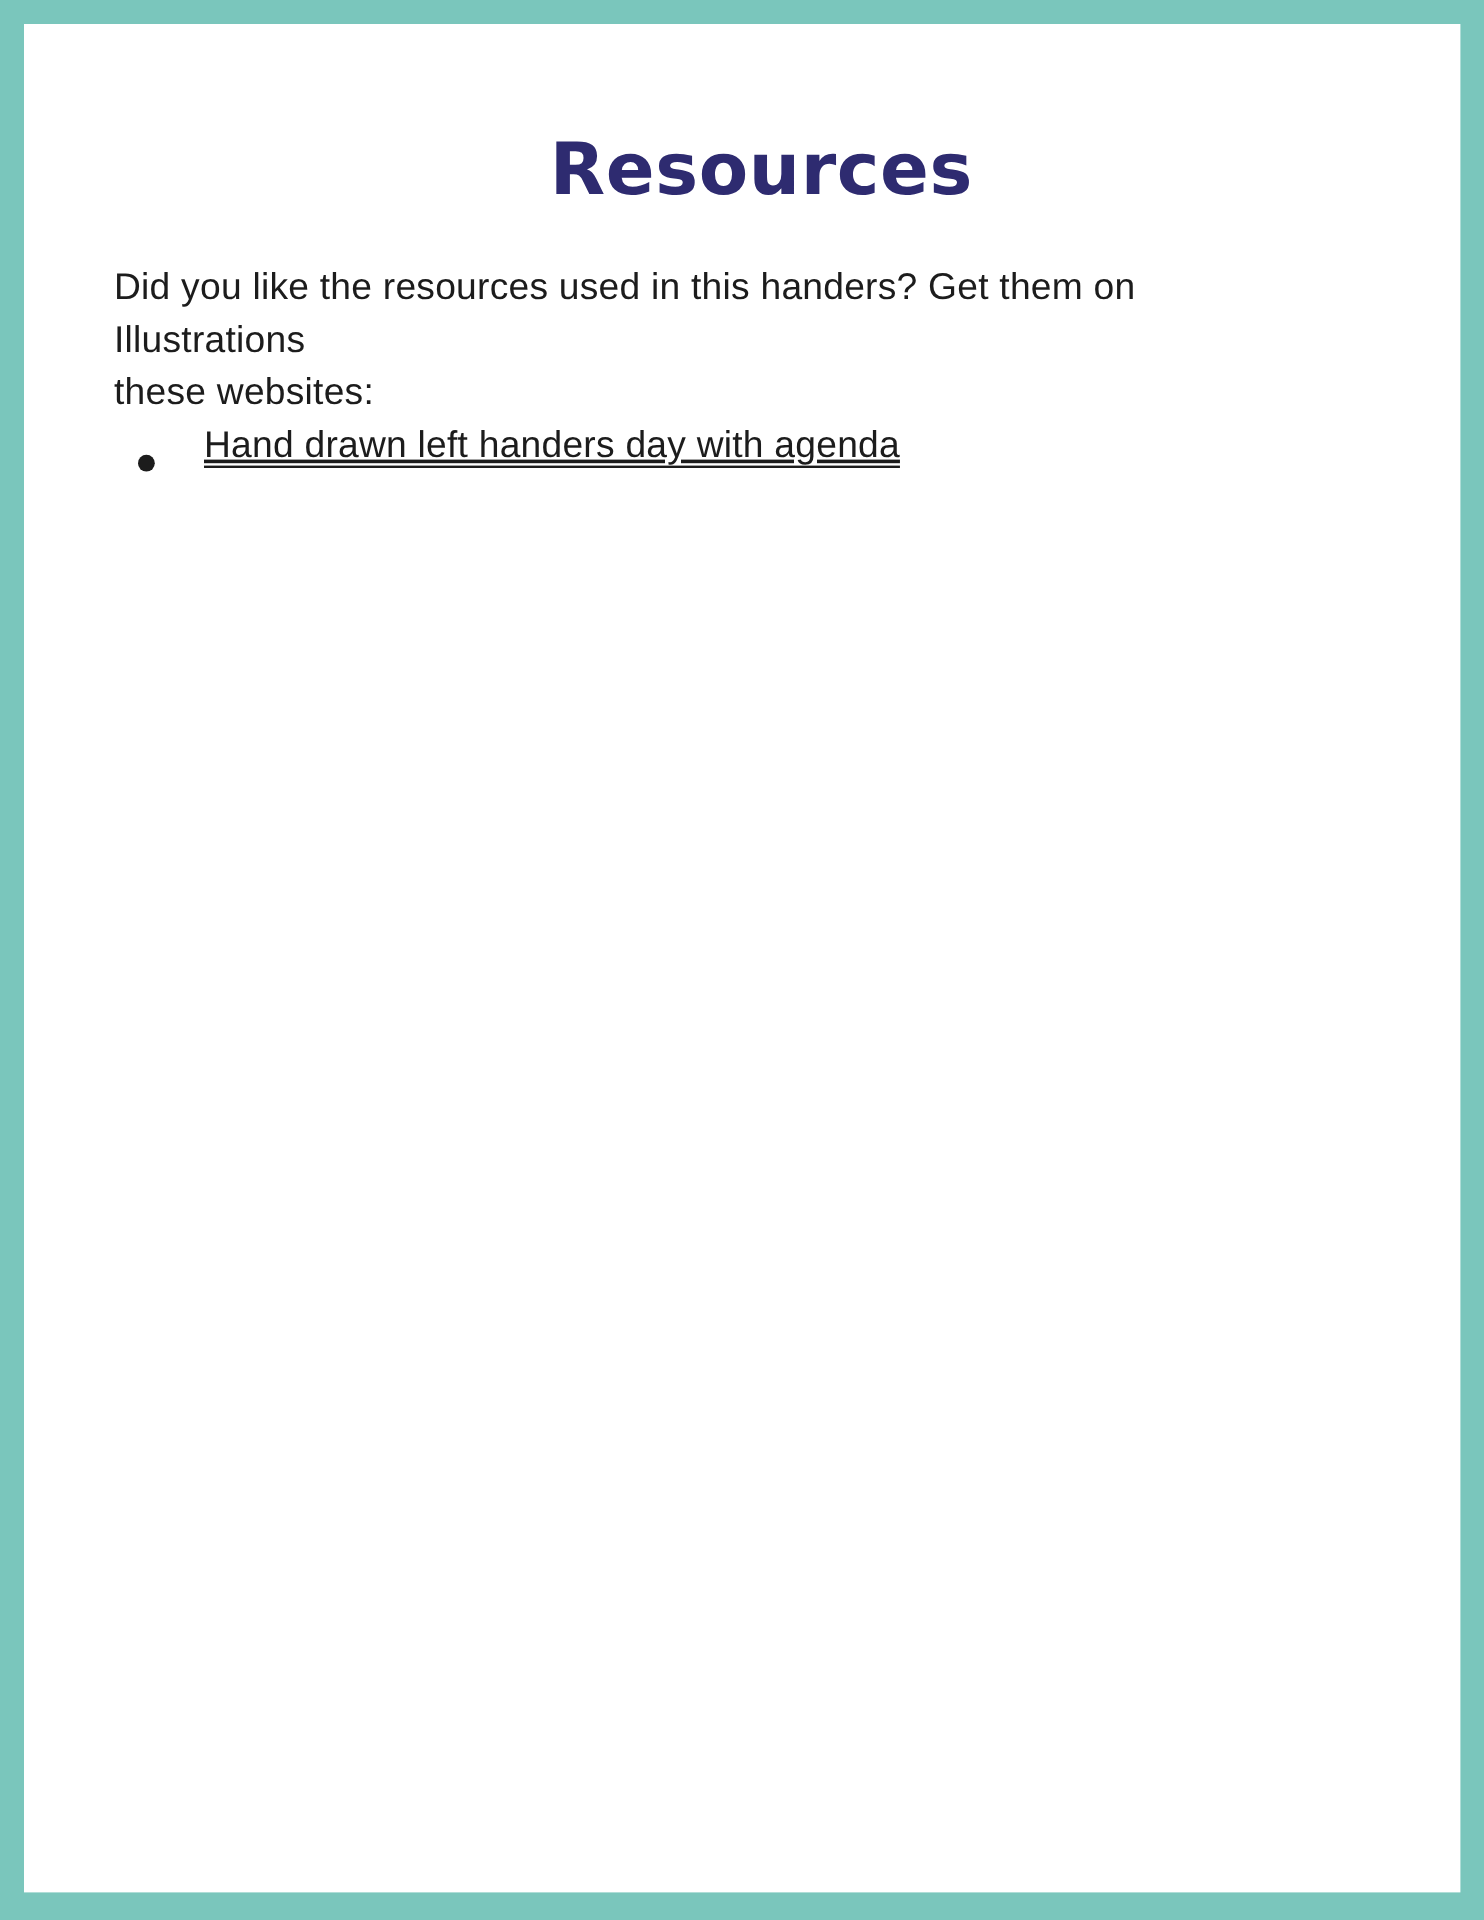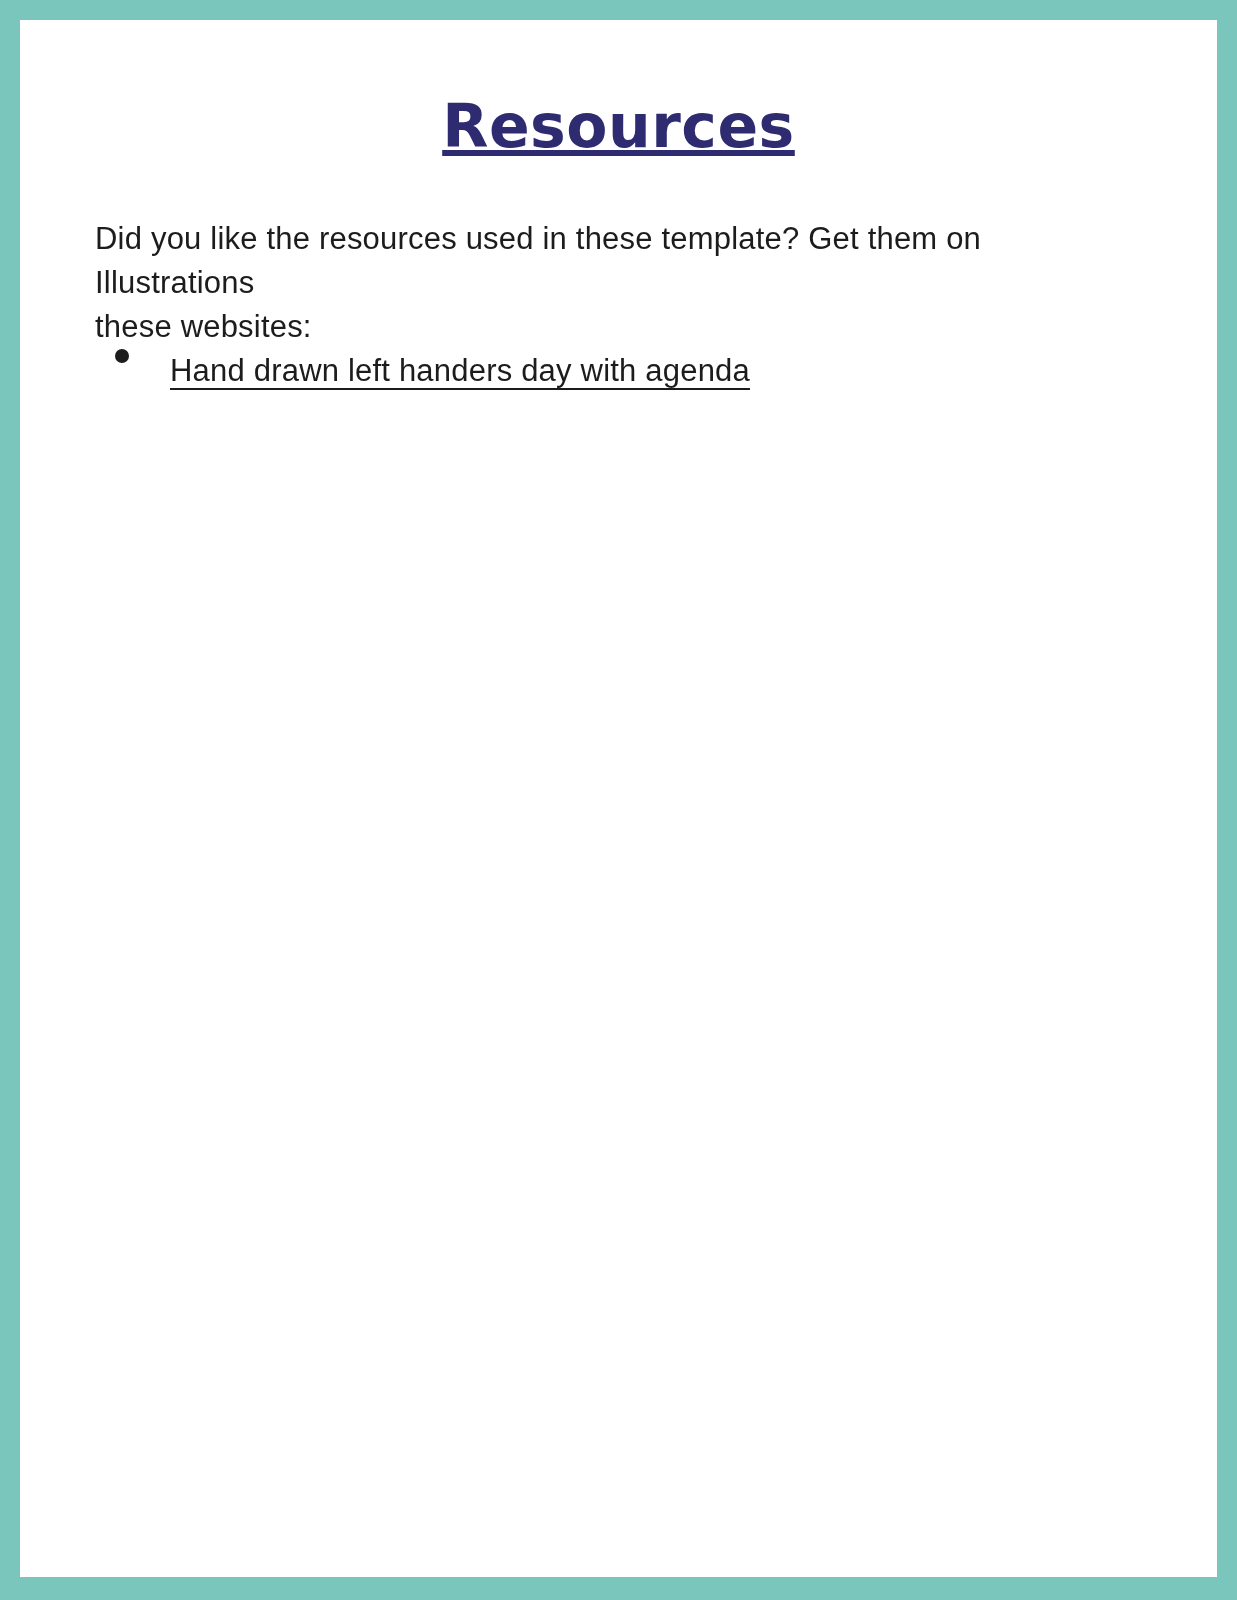--- a/index.html
+++ b/index.html
@@ -20,47 +20,47 @@
     top: 20px;
     right: 20px;
     bottom: 23px;
     background: var(--sheet-color, #FFFFFF);
   }
   .page-title {
     position: absolute;
     top: 76px;
     left: 0;
     width: 100%;
-    margin: 0;
+    margin: 16px;
     text-align: center;
     font-family: "DejaVu Sans", sans-serif;
     font-weight: 800;
     font-size: 60px;
     line-height: 1;
     letter-spacing: 0.5px;
     color: var(--title-color, #2E2B70);
-    text-decoration: underline;
   }
   .content {
     position: absolute;
     left: 75px;
     top: 197px;
     right: 60px;
     color: var(--text-color, #1C1C1C);
     font-size: 31px;
     line-height: 44px;
     letter-spacing: 0.2px;
   }
   .text-line {
     white-space: nowrap;
   }
   .bullet-row {
     display: flex;
-    align-items: flex-start;
+    align-items: flex-end;
     height: 44px;
+    text-decoration: underline;
   }
   .bullet-dot {
     flex: 0 0 auto;
     width: 14px;
     height: 14px;
     border-radius: 50%;
     background: var(--text-color, #1C1C1C);
     margin-left: 20px;
     margin-right: 41px;
   }
@@ -72,21 +72,21 @@
     white-space: nowrap;
   }
 </style>
 </head>
 <body>
 
 <div class="sheet">
   <h1 class="page-title">Resources</h1>
 
   <div class="content">
-    <div class="text-line">Did you like the resources used in these template? Get them on</div>
+    <div class="text-line">Did you like the resources used in this handers? Get them on</div>
     <div class="text-line">Illustrations</div>
     <div class="text-line">these websites:</div>
 
     <div class="bullet-row">
       <span class="bullet-dot"></span>
       <a class="resource-link" href="#">Hand drawn left handers day with agenda</a>
     </div>
   </div>
 </div>
 

